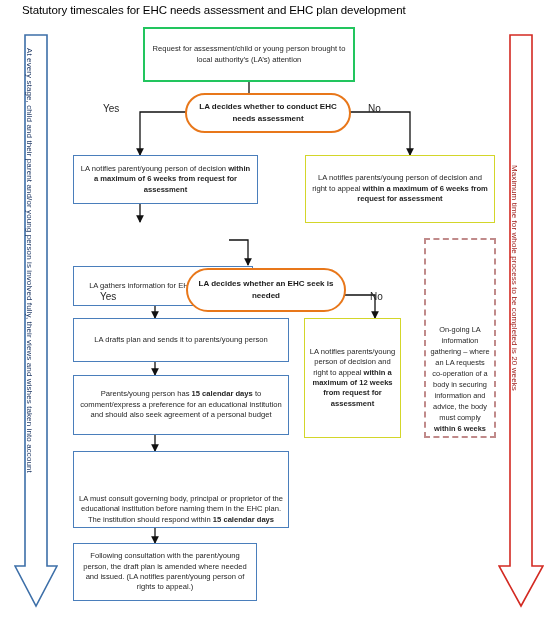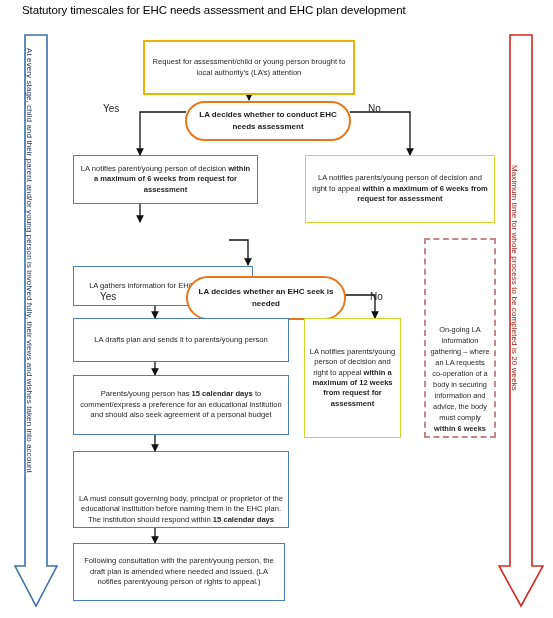--- a/index.html
+++ b/index.html
@@ -43,21 +43,21 @@
     text-align: center;
     background: #ffffff;
     font-size: 7.6px;
     line-height: 10.4px;
     color: #262626;
     padding: 2px 4px;
   }
   .box .inner { width: 100%; }
   .box b { font-weight: bold; }
 
-  .box-red    { border: 2px solid #eab308; margin-top: 13px; }
+  .box-red    { border: 2px solid #22c55e; }
   .box-blue   { border: 1.4px solid #4a7ebb; }
   .box-yellow { border: 1.4px solid #d3d62a; }
   .box-dashed {
     border: 2px dashed #c08a8a;
     font-size: 7.4px;
     line-height: 11px;
   }
 
   
   .decision {
@@ -68,21 +68,20 @@
     background: #ffffff;
     display: flex;
     align-items: center;
     justify-content: flex-end;
     text-align: center;
     font-size: 8px;
     line-height: 12px;
     font-weight: bold;
     color: #1a1a1a;
     padding: 2px 10px;
-    margin-top: 8px;
   }
 
   
   .branch-label {
     position: absolute;
     font-size: 10px;
     color: #262626;
   }
 
   
@@ -204,17 +203,17 @@
   </div>
 
   <div class="box box-blue" style="left:73px; top:375px; width:216px; height:60px;">
     <div class="inner"><span>Parents/young person has </span><b>15 calendar days</b><span> to comment/express a preference for an educational institution and should also seek agreement of a personal budget</span></div>
   </div>
 
   <div class="box box-blue" style="left:73px; top:451px; width:216px; height:77px;align-items:flex-end;">
     <div class="inner"><span>LA must consult governing body, principal or proprietor of the educational institution before naming them in the EHC plan. The institution should respond within </span><b>15 calendar days</b></div>
   </div>
 
-  <div class="box box-blue" style="left:73px; top:543px; width:212px; height:58px;">
+  <div class="box box-blue" style="left:73px; top:543px; width:184px; height:58px;">
     <div class="inner">Following consultation with the parent/young person, the draft plan is amended where needed and issued. (LA notifies parent/young person of rights to appeal.)</div>
   </div>
 
 </div>
 
 </body></html>

